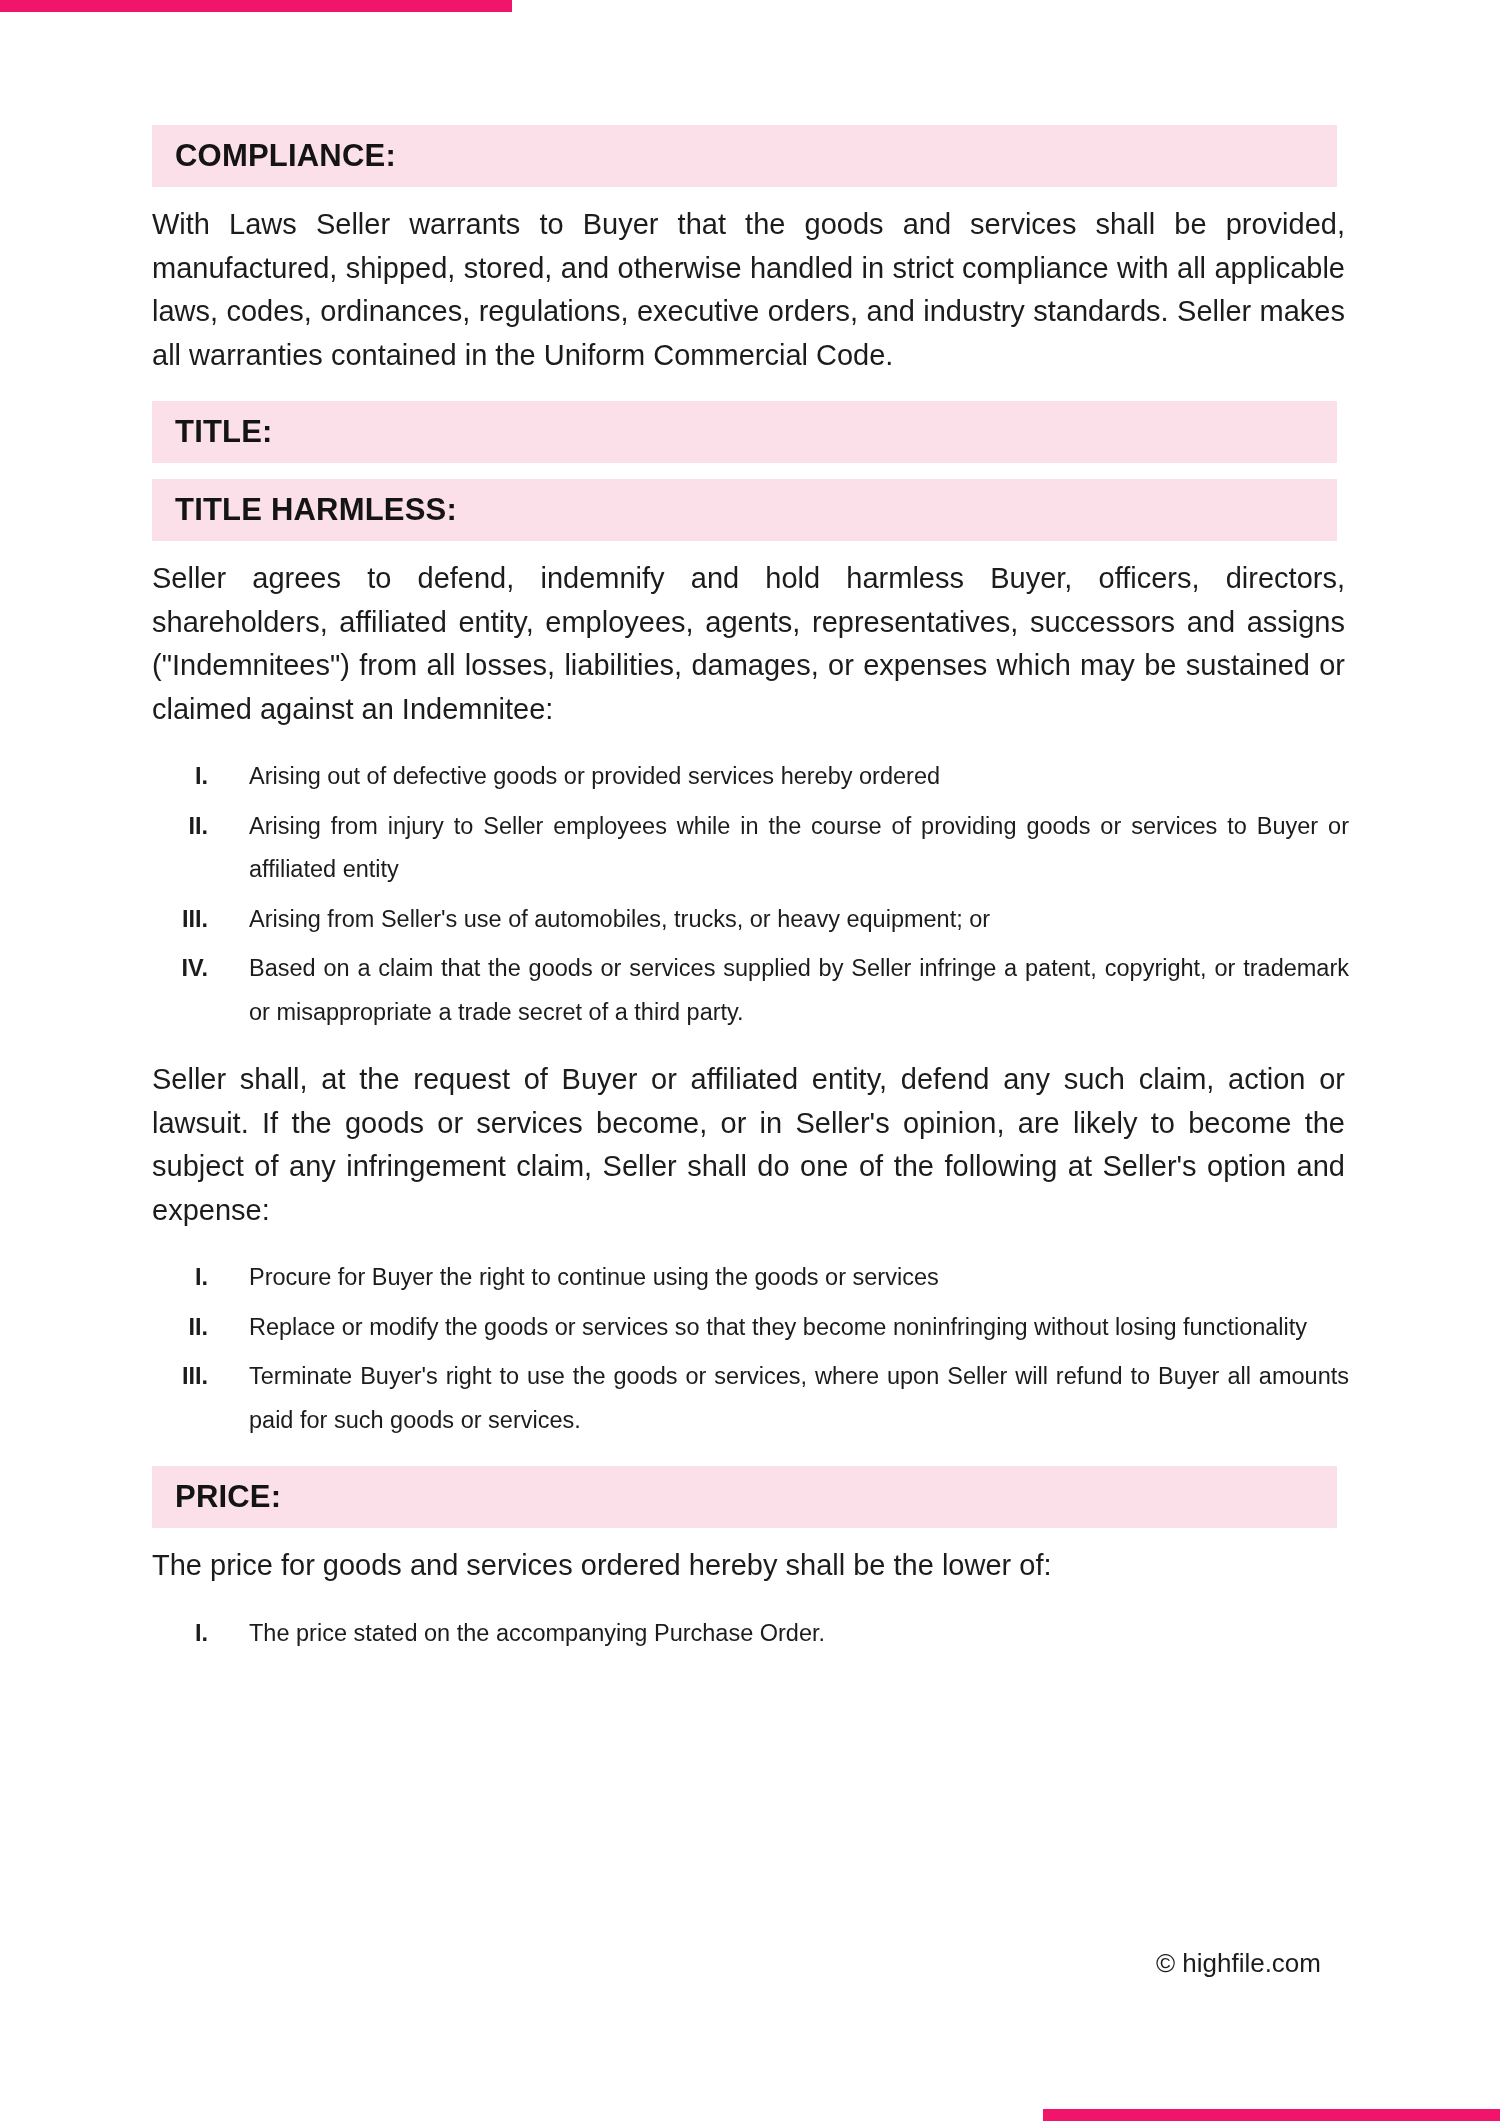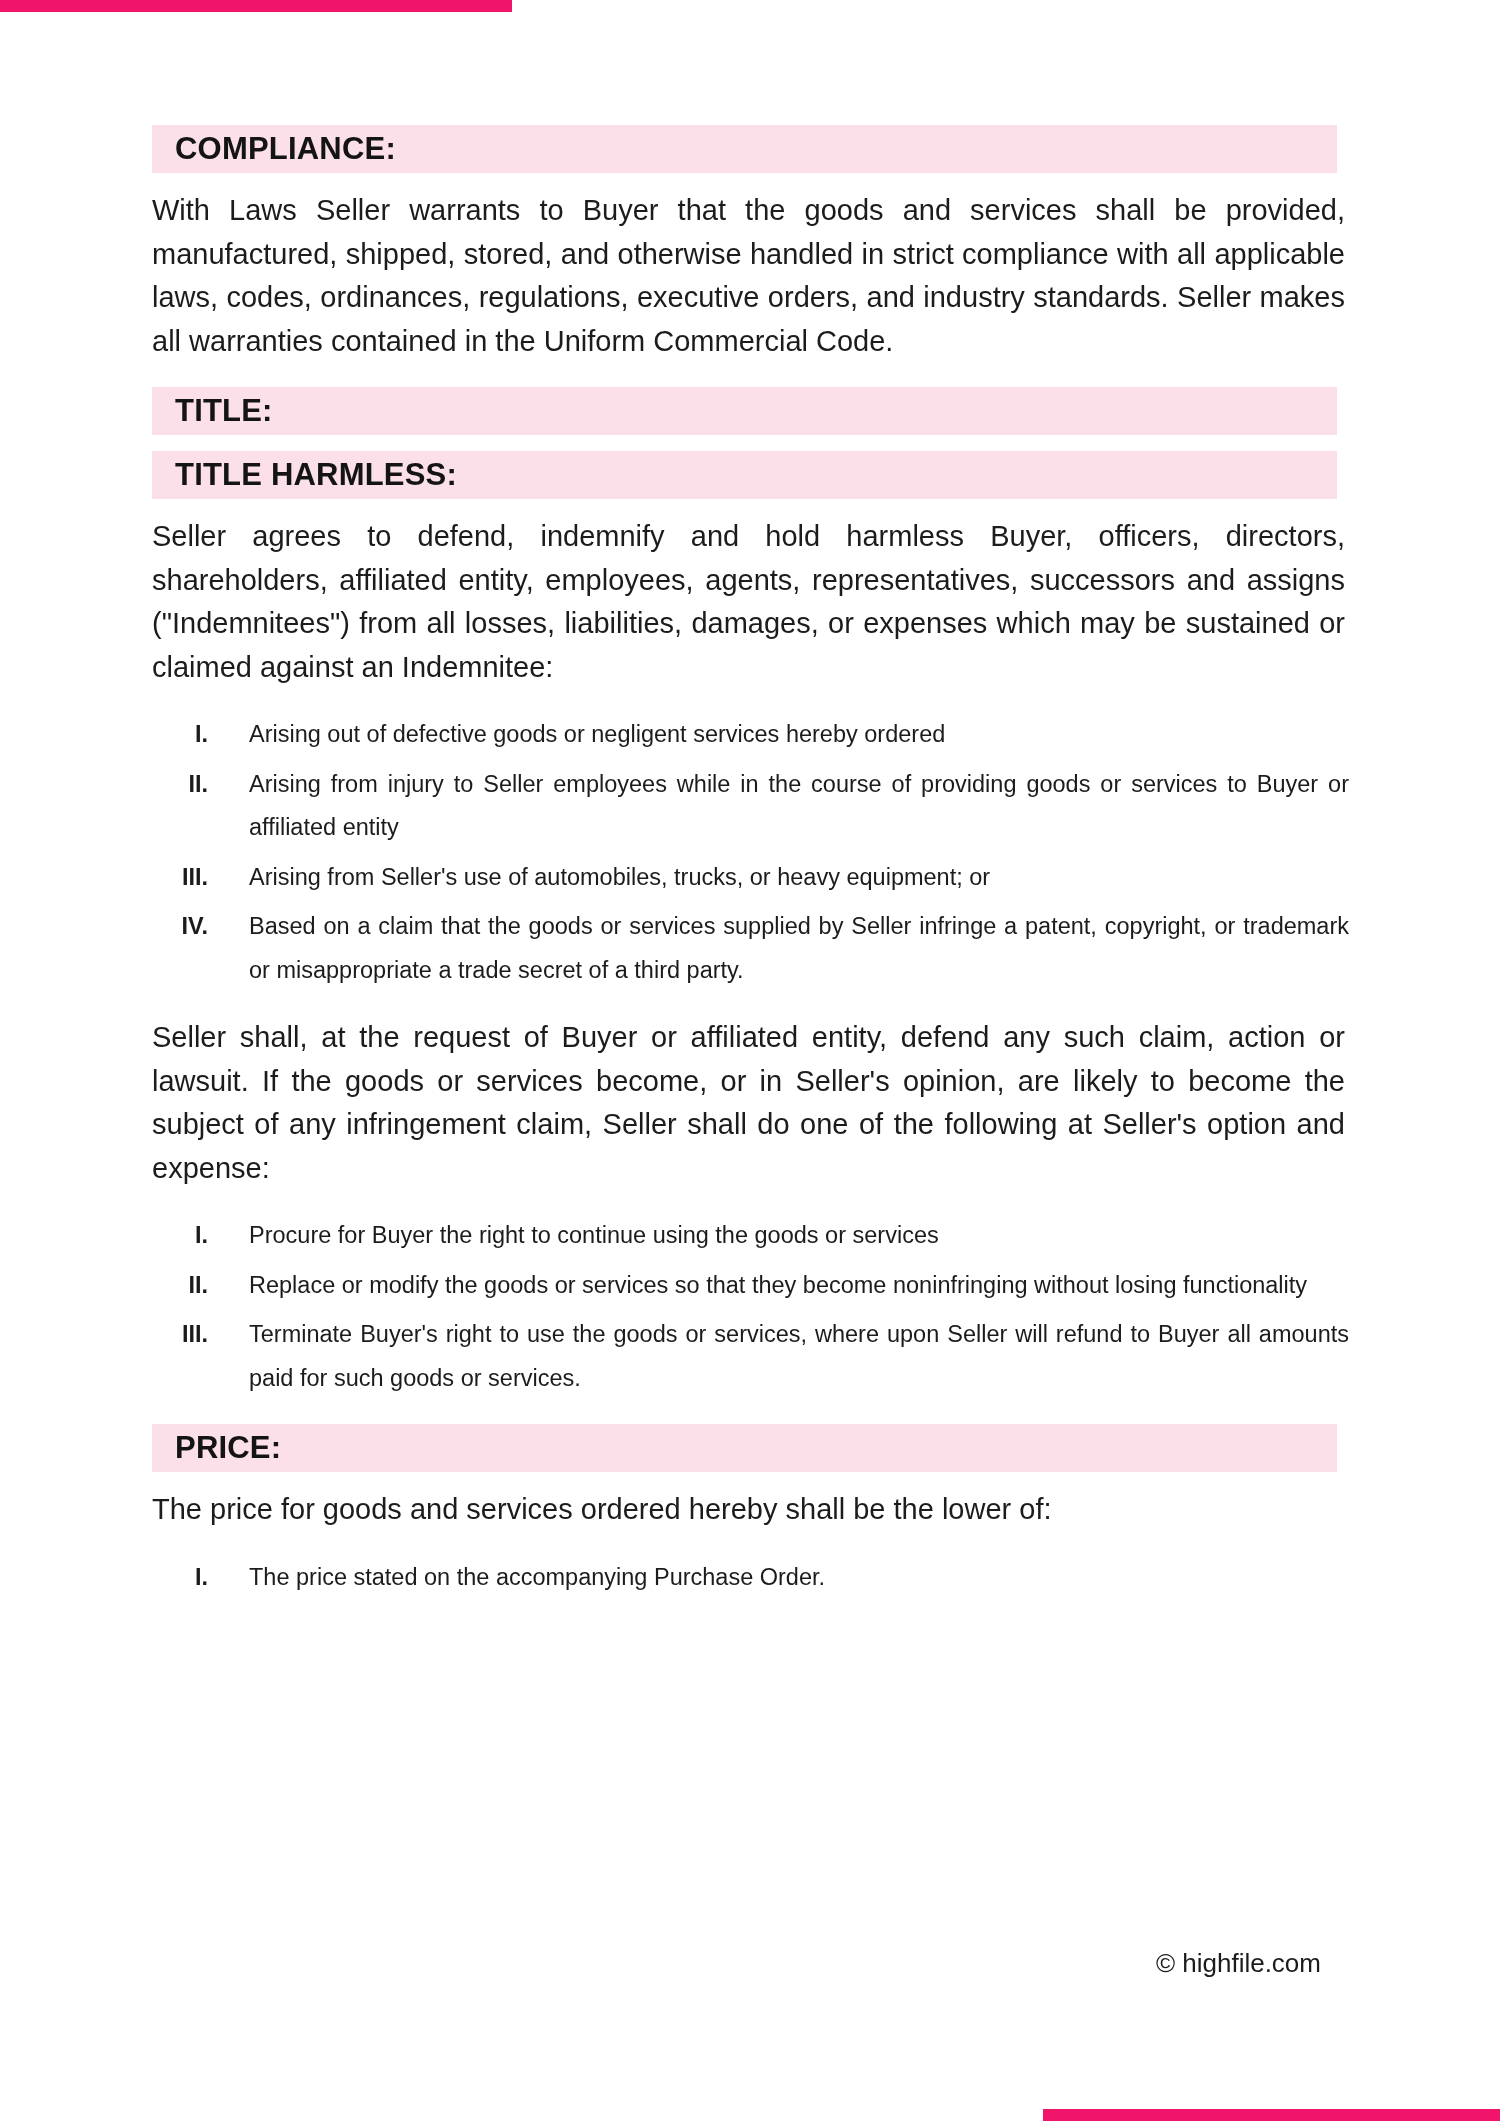--- a/index.html
+++ b/index.html
@@ -22,21 +22,21 @@
   .bar { position: absolute; height: 12px; background: var(--accent-pink); }
   .bar-top { top: 0; left: 0; width: 512px; }
   .bar-bottom { bottom: 0; right: 0; width: 457px; }
   .content {
     position: absolute;
     top: 125px;
     left: 152px;
     width: 1197px;
   }
   .sec-h {
-    height: 48px;
+    height: 62px;
     background: var(--header-bg);
     display: flex;
     align-items: center;
     padding-left: 23px;
     margin: 0 12px 16px 0;
   }
   .sec-h h2 {
     margin: 0;
     font-size: 31px;
     font-weight: bold;
@@ -99,21 +99,21 @@
 
     <section>
       <div class="sec-h">
         <h2>TITLE HARMLESS:</h2>
       </div>
       <p class="body-p">Seller agrees to defend, indemnify and hold harmless Buyer, officers, directors, shareholders, affiliated entity, employees, agents, representatives, successors and assigns ("Indemnitees") from all losses, liabilities, damages, or expenses which may be sustained or claimed against an Indemnitee:</p>
 
       <div class="list">
         <div class="li">
           <span class="num">I.</span>
-          <span class="li-text">Arising out of defective goods or negligent services hereby ordered</span>
+          <span class="li-text">Arising out of defective goods or provided services hereby ordered</span>
         </div>
         <div class="li">
           <span class="num">II.</span>
           <span class="li-text">Arising from injury to Seller employees while in the course of providing goods or services to Buyer or affiliated entity</span>
         </div>
         <div class="li">
           <span class="num">III.</span>
           <span class="li-text">Arising from Seller's use of automobiles, trucks, or heavy equipment; or</span>
         </div>
         <div class="li">

